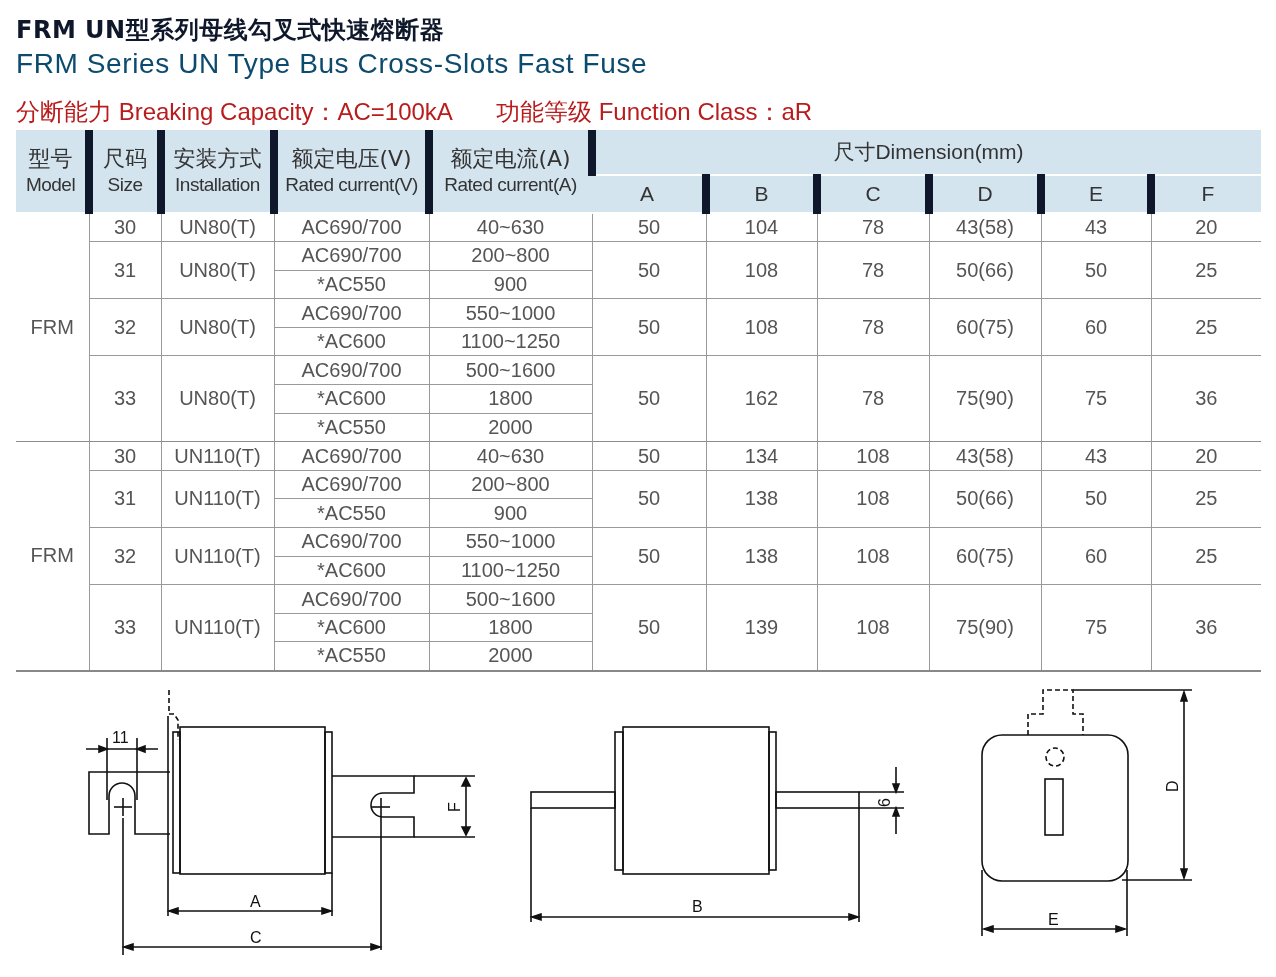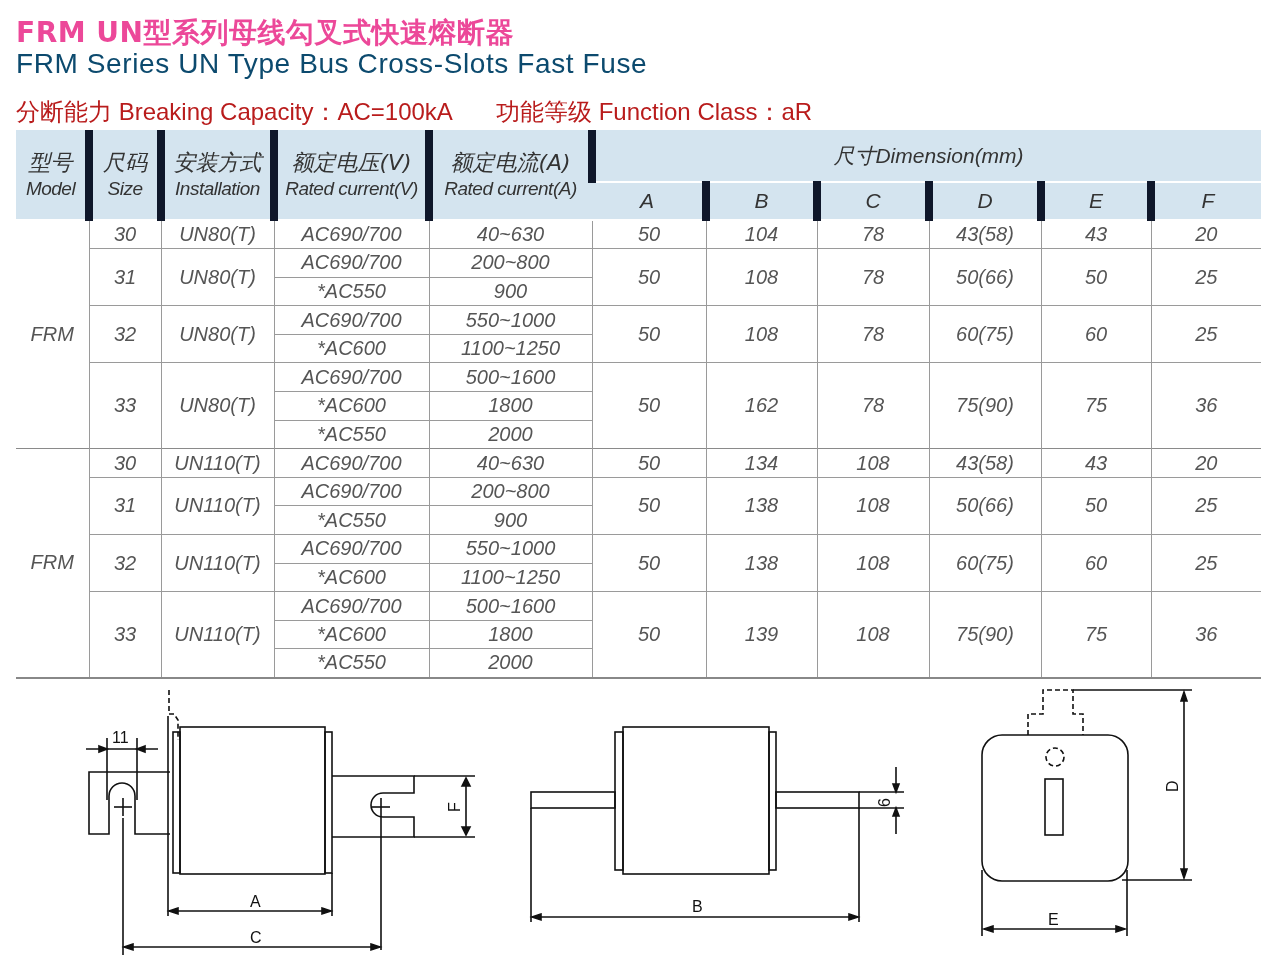--- a/index.html
+++ b/index.html
@@ -1,30 +1,30 @@
 <!DOCTYPE html>
 <html><head>
 <meta charset="utf-8">
 <style>
   * { box-sizing: border-box; margin: 0; padding: 0; }
   html, body { width: 1276px; height: 977px; background: #ffffff; overflow: hidden; }
   body { position: relative; font-family: "Liberation Sans", "DejaVu Sans", sans-serif; color: #444; }
 
-  .title-cn { position: absolute; left: 16px; top: 14px; font-size: 28px; font-weight: bold; color: #ec4899; letter-spacing: 0.5px; font-family: "DejaVu Sans", sans-serif; }
+  .title-cn { position: absolute; left: 16px; top: 14px; font-size: 24px; font-weight: bold; color: #0f172a; letter-spacing: 0.5px; font-family: "DejaVu Sans", sans-serif; }
   .title-en { position: absolute; left: 16px; top: 48px; font-size: 28px; color: #0c4a6e; letter-spacing: 0.6px; }
   .spec { position: absolute; top: 96px; font-size: 24px; color: #b91c1c; }
   .spec.s1 { left: 16px; }
   .spec.s2 { left: 496px; }
 
-  table.spec-table { position: absolute; left: 16px; top: 130px; width: 1245px; border-collapse: collapse; table-layout: fixed; font-style: italic; }
+  table.spec-table { position: absolute; left: 16px; top: 130px; width: 1245px; border-collapse: collapse; table-layout: fixed; }
   table.spec-table th { background: #d4e4ef; color: #333; font-weight: normal; text-align: center; border-left: 8px solid #0f172a; border-bottom: 2px solid #fff; }
   table.spec-table th:first-child { border-left: none; }
   th .cn { display: block; font-size: 22px; line-height: 28px; font-family: "DejaVu Sans", sans-serif; }
   th .en { display: block; font-size: 19px; line-height: 24px; letter-spacing: -0.5px; }
-  th.dimgroup { font-size: 21px; height: 52px; }
+  th.dimgroup { font-size: 21px; height: 45px; }
   th.dimcol { font-size: 21px; height: 38px; }
 
   table.spec-table td { font-size: 20px; color: #555; text-align: center; border-left: 1px solid #9a9a9a; border-top: 1px solid #9a9a9a; height: 28.6px; padding: 0; white-space: nowrap; }
   table.spec-table td.model { border-left: none; }
   table.spec-table tr.group-start td { border-top: 1.5px solid #8a8a8a; }
   table.spec-table tr.first-body td { border-top: none; }
   table.spec-table tr:last-child td, table.spec-table tr.last td { border-bottom: 2px solid #888; }
 
   .diagram { position: absolute; }
   .diagram svg { overflow: visible; }

